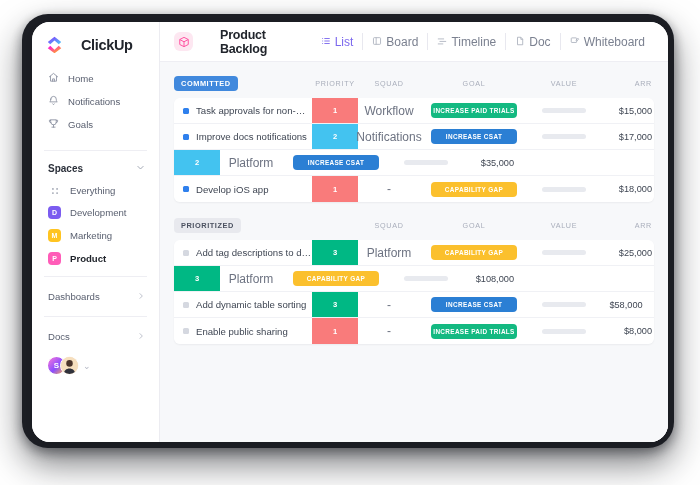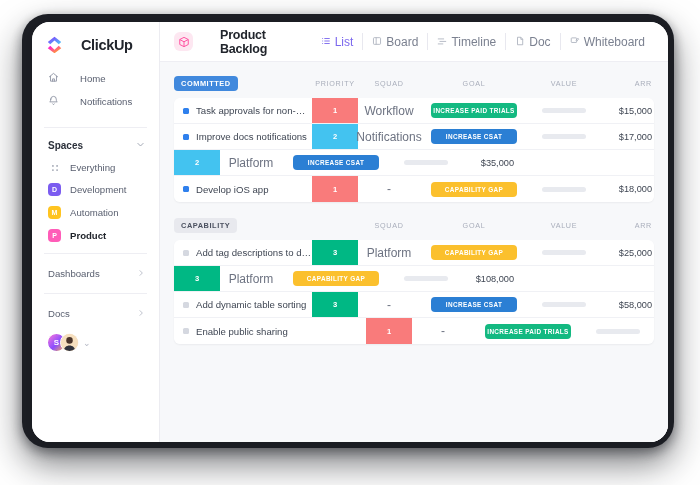--- a/index.html
+++ b/index.html
@@ -47,21 +47,21 @@
   .brand {
     display: flex; align-items: center; gap: 18px;
     padding: 14px 0 12px 14px;
   }
   .brand-logo { width: 17px; height: 17px; display: block; }
   .brand-name {
     font-size: 14.5px; font-weight: bold; color: #21252c; letter-spacing: -.35px;
   }
   .nav { padding: 2px 0 8px 0; }
   .nav-item {
-    display: flex; align-items: center; gap: 21px;
+    display: flex; align-items: center; gap: 9px;
     padding: 5px 10px 5px 16px;
     font-size: 9.6px; color: #5a6070; cursor: pointer; text-align: center;
   }
   .nav-item svg { flex: 0 0 auto; }
   .sep { height: 1px; background: #eeeef3; margin: 6px 12px; }
 
   .section-head {
     display: flex; align-items: center; justify-content: space-between;
     padding: 6px 14px 6px 16px;
     font-size: 10px; font-weight: bold; color: #2b303a; cursor: pointer;
@@ -196,20 +196,32 @@
         </div>
         <div class="nav-item">
           <span>
             <svg width="11" height="11" viewBox="0 0 24 24" fill="none" stroke="#8b90a0" stroke-width="1.9" stroke-linecap="round" stroke-linejoin="round">
                 <path d="M6 9a6 6 0 0 1 12 0c0 5 2 6 2 6H4s2-1 2-6Z"></path>
                 <path d="M10.2 19.5a2 2 0 0 0 3.6 0"></path>
               </svg>
           </span>
           <span>Notifications</span>
         </div>
+        <div class="nav-item">
+          <span>
+            <svg width="11" height="11" viewBox="0 0 24 24" fill="none" stroke="#8b90a0" stroke-width="1.9" stroke-linecap="round" stroke-linejoin="round">
+                <path d="M6 4h12v5a6 6 0 0 1-12 0Z"></path>
+                <path d="M6 5H3v2a3 3 0 0 0 3 3"></path>
+                <path d="M18 5h3v2a3 3 0 0 1-3 3"></path>
+                <path d="M12 15v5"></path>
+                <path d="M8.5 20h7"></path>
+              </svg>
+          </span>
+          <span>Goals</span>
+        </div>
       </nav>
 
       <div class="sep"></div>
 
       <div class="section-head">
         <span>Spaces</span>
         <span>
           <svg width="9" height="9" viewBox="0 0 24 24" fill="none" stroke="#9aa0ae" stroke-width="2.4" stroke-linecap="round" stroke-linejoin="round">
               <path d="M5 9l7 7 7-7"></path>
             </svg>
@@ -231,21 +243,21 @@
         <div class="space-item">
           <span class="space-chip" style="background:#7b5cf0">
             <span>D</span>
           </span>
           <span>Development</span>
         </div>
         <div class="space-item">
           <span class="space-chip" style="background:#ffc421">
             <span>M</span>
           </span>
-          <span>Automation</span>
+          <span>Marketing</span>
         </div>
         <div class="space-item active">
           <span class="space-chip" style="background:#ff5cb8">
             <span>P</span>
           </span>
           <span>Product</span>
         </div>
       </div>
 
       <div class="sep"></div>
@@ -444,21 +456,21 @@
                 </div>
               <div class="cell c-arr" style="justify-content:flex-end">
                   <span class="arr-text">$18,000</span>
                 </div>
             </div>
           </div>
         </div>
 
         <div class="group">
           <div class="grp-head">
-            <span class="grp-badge" style="background:#e8e9ee;color:#4b5160">CAPABILITY</span>
+            <span class="grp-badge" style="background:#e8e9ee;color:#4b5160">PRIORITIZED</span>
             <div class="col-heads">
               <div class="c-task"></div>
               <div class="ch c-pri"></div>
               <div class="ch c-squad">SQUAD</div>
               <div class="ch c-goal">GOAL</div>
               <div class="ch c-val">VALUE</div>
               <div class="ch c-arr">ARR</div>
             </div>
           </div>
 
@@ -514,21 +526,21 @@
                 </div>
               <div class="cell c-squad">
                   <span class="squad-text">-</span>
                 </div>
               <div class="cell c-goal">
                   <span class="goal-badge" style="background:#2b7fd4">INCREASE CSAT</span>
                 </div>
               <div class="cell c-val">
                   <span class="bar-track"><span class="bar-fill" style="width:58%"></span></span>
                 </div>
-              <div class="cell c-arr" style="justify-content:flex-end">
+              <div class="cell c-arr" style="">
                   <span class="arr-text">$58,000</span>
                 </div>
             </div>
 
             <div class="row">
               <div class="cell c-task task-cell">
                 <span class="bullet" style="background:#d5d8e0"></span>
                 <span class="task-text">Enable public sharing</span>
               </div>
               <div class="cell c-pri pri-cell" style="background:#f97b7b">
@@ -536,20 +548,23 @@
                 </div>
               <div class="cell c-squad">
                   <span class="squad-text">-</span>
                 </div>
               <div class="cell c-goal">
                   <span class="goal-badge" style="background:#13b981">INCREASE PAID TRIALS</span>
                 </div>
               <div class="cell c-val">
                   <span class="bar-track"><span class="bar-fill" style="width:20%"></span></span>
                 </div>
+              <div class="cell c-arr" style="justify-content:flex-end">
+                  <span class="arr-text">$8,000</span>
+                </div>
             </div>
           </div>
         </div>
 
       </div>
     </section>
   </div>
 </div>
 
 </body></html>

